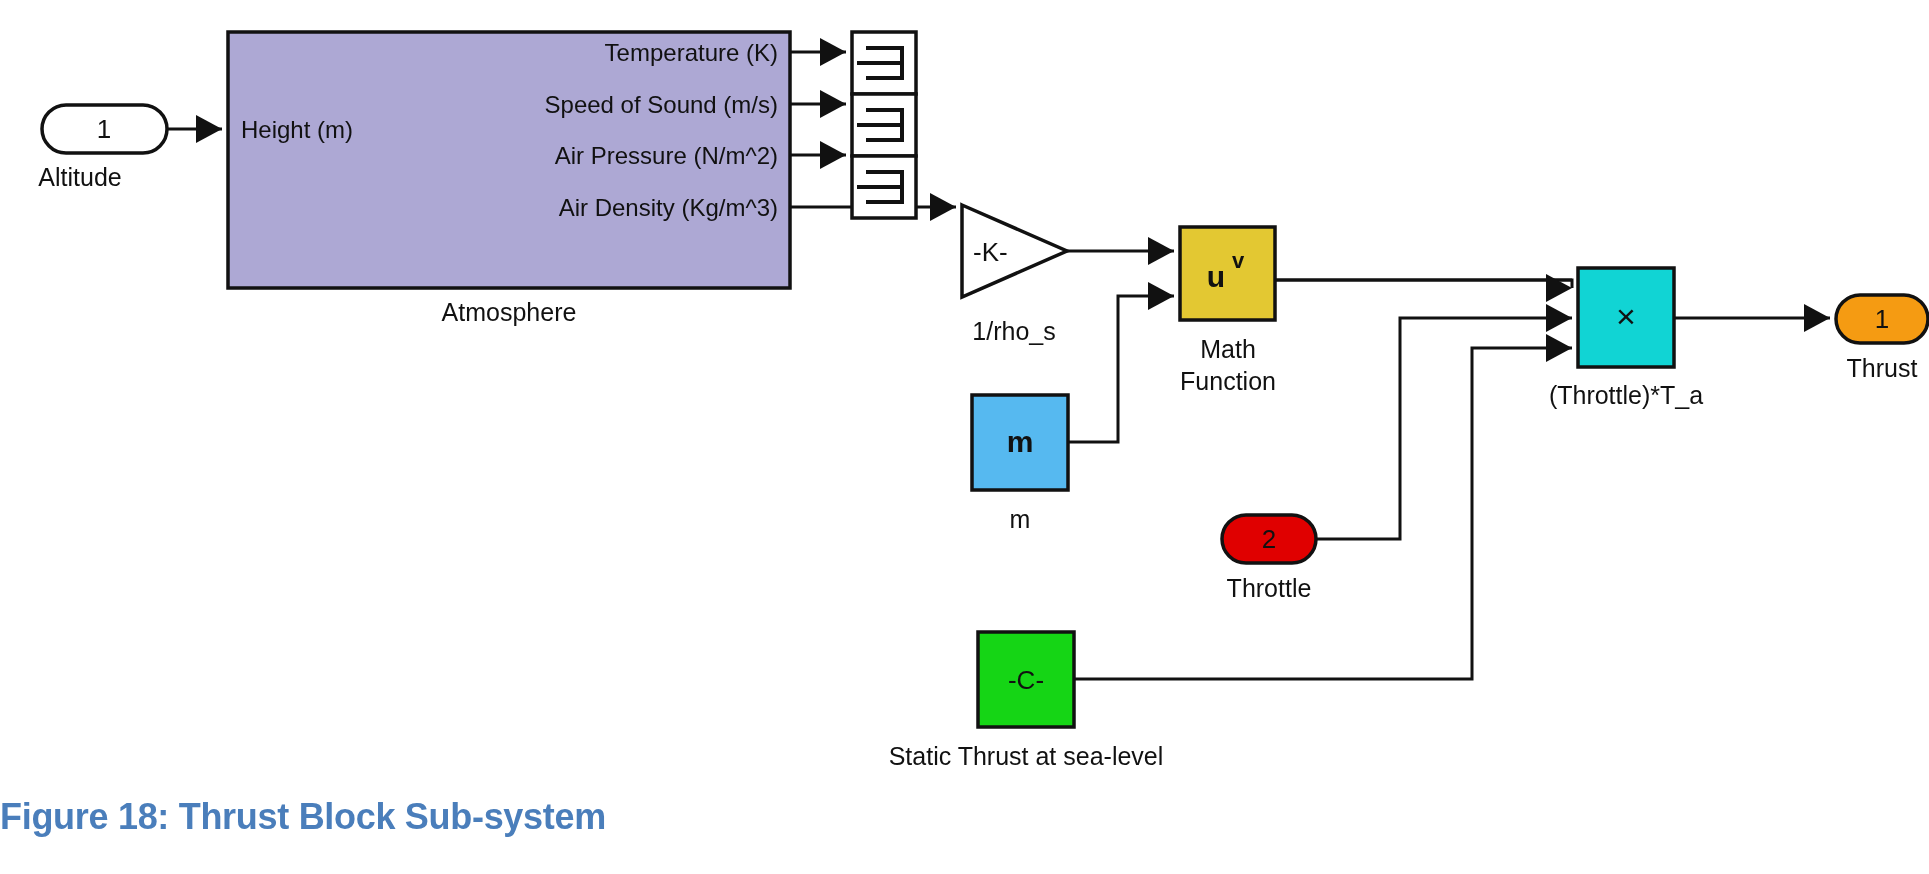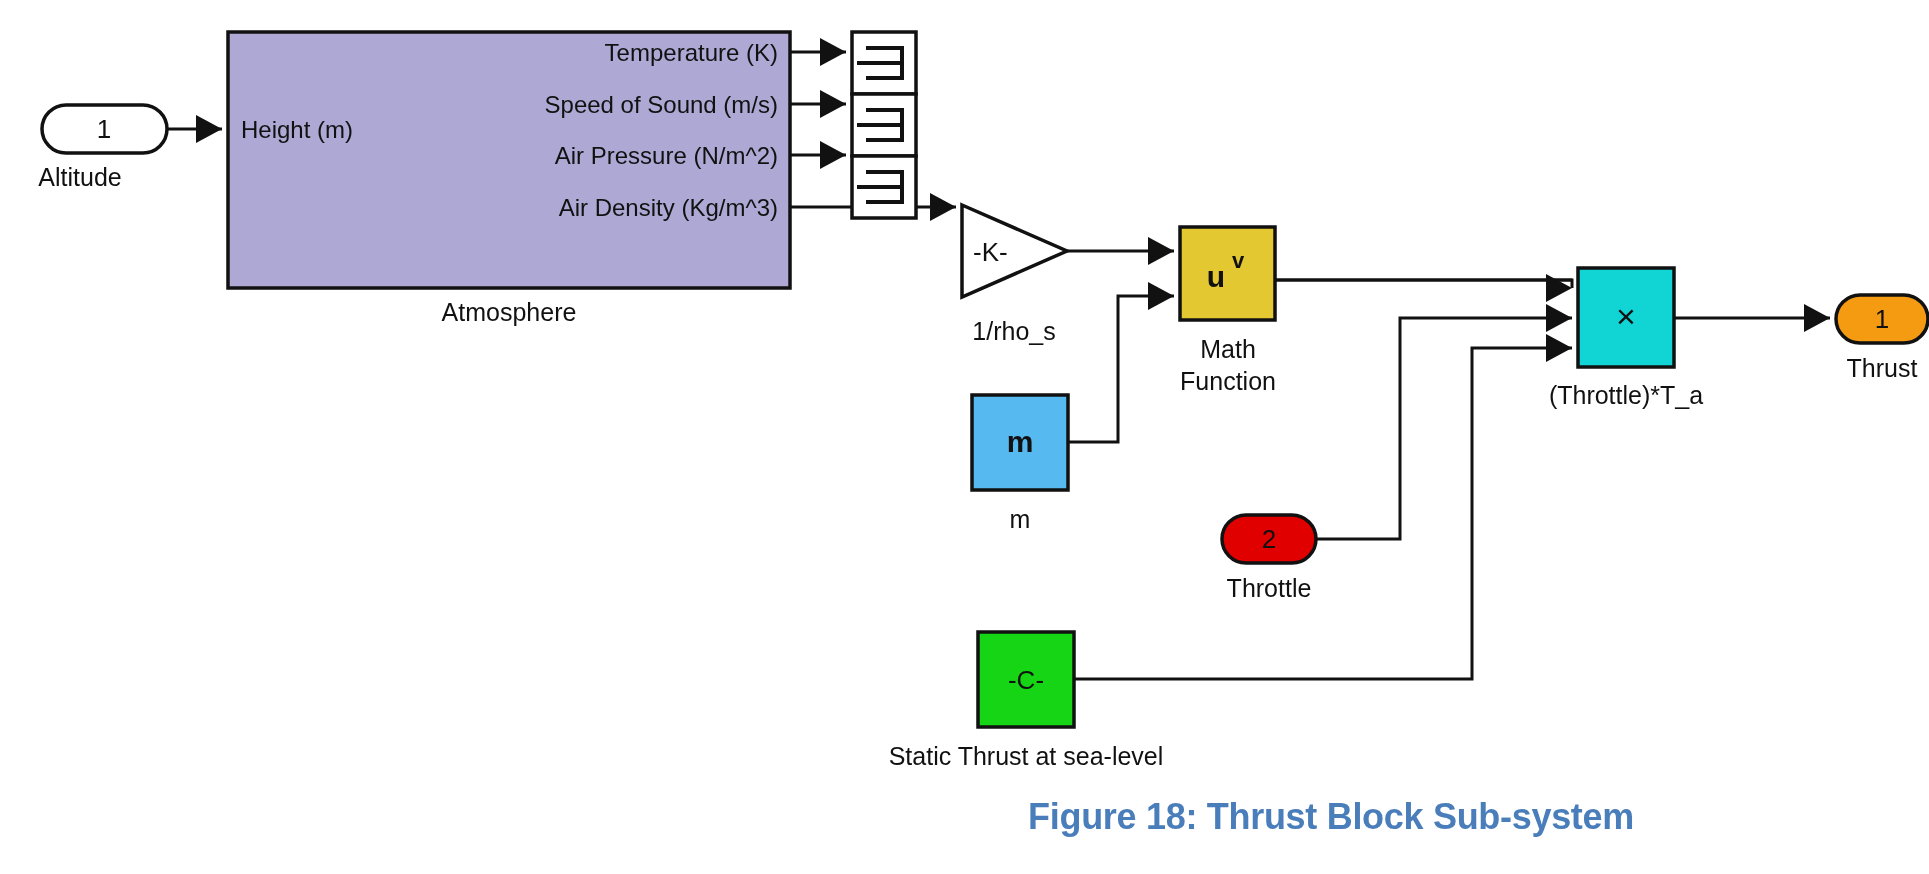--- a/index.html
+++ b/index.html
@@ -54,21 +54,21 @@
   }
   .blk-outline {
     stroke: #111111;
     stroke-width: 3.5;
   }
   .caption {
     position: absolute;
     left: 0;
     top: 796px;
     width: 1634px;
-    text-align: right;
+    text-align: left;
     font-family: "Liberation Sans", sans-serif;
     font-size: 36px;
     font-weight: bold;
     color: #4A7EBB;
     letter-spacing: -0.3px;
   }
 </style>
 </head>
 <body>
 

